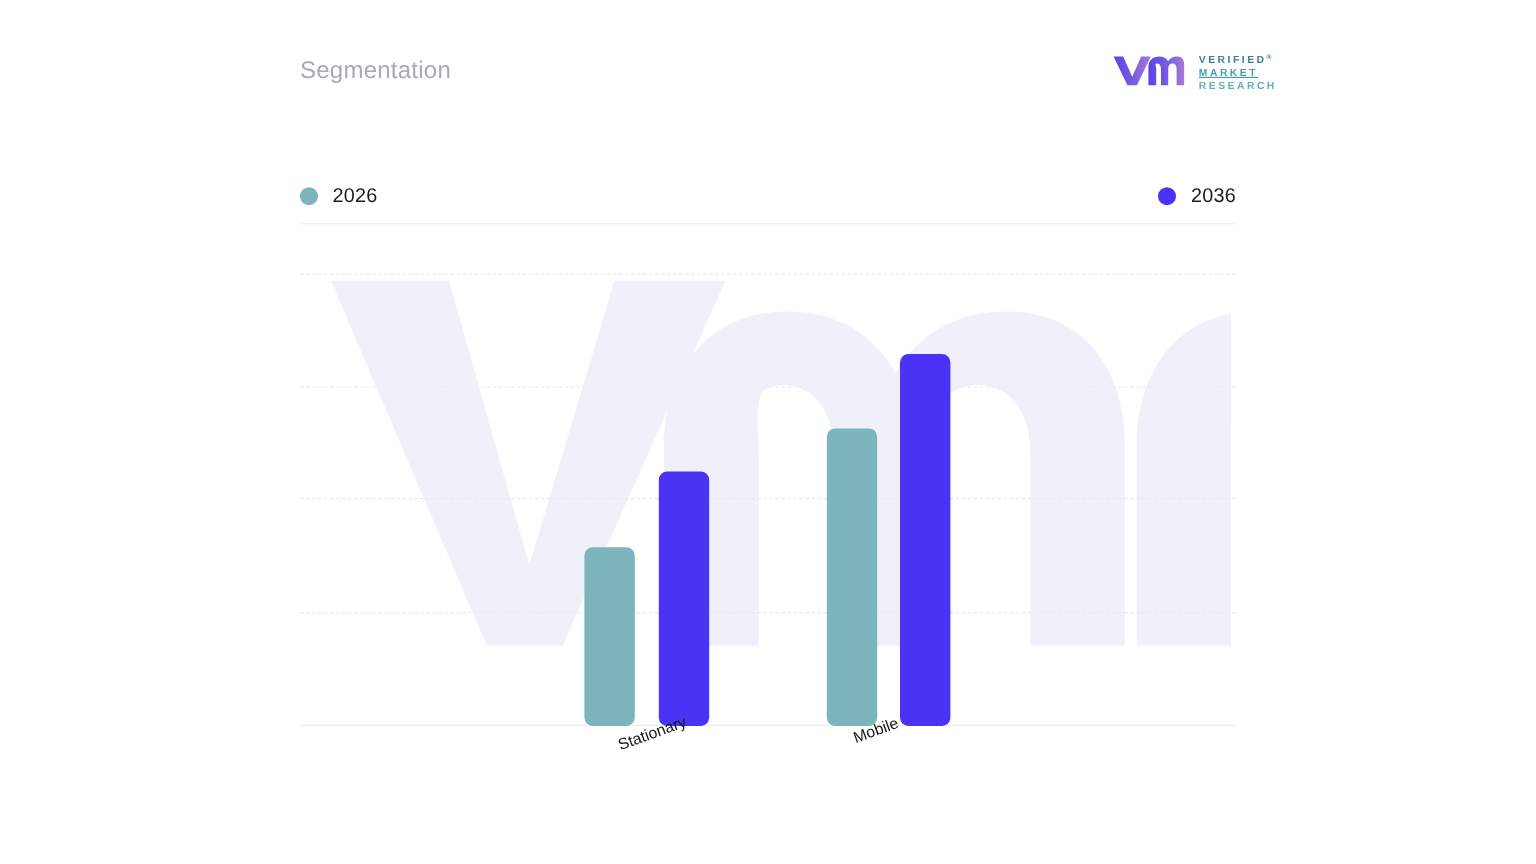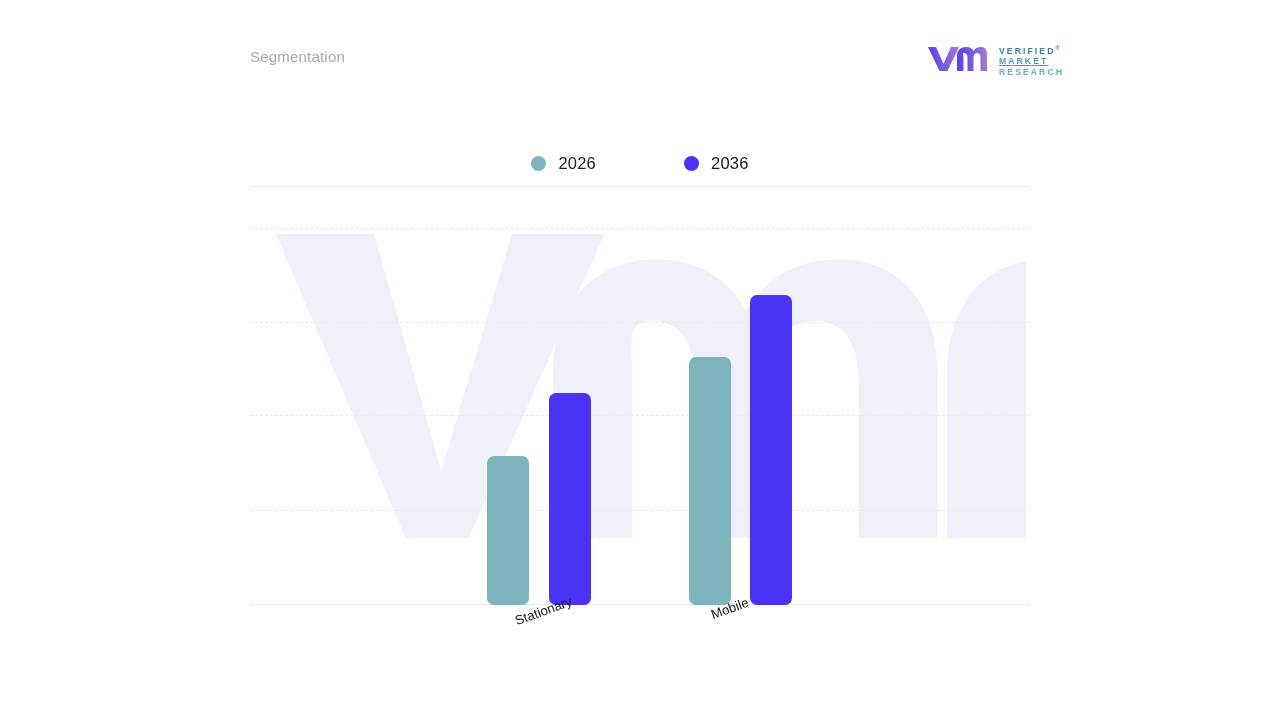--- a/index.html
+++ b/index.html
@@ -22,21 +22,21 @@
     left: 0; top: 0;
     width: 1280px;
     height: 720px;
   }
 
   
   .kicker {
     position: absolute;
     left: 250px;
     top: 48px;
-    font-size: 15px;
+    font-size: 20px;
     color: #a9a9b0;
     letter-spacing: 0.2px;
     white-space: nowrap;
   }
   .chart-title {
     position: absolute;
     left: 250px;
     top: 83px;
     font-size: 19.5px;
     font-weight: 700;
@@ -82,21 +82,21 @@
   }
 
   
   .legend {
     position: absolute;
     left: 250px;
     top: 150px;
     width: 780px;
     height: 26px;
     display: flex;
-    justify-content: center;
+    justify-content: space-between;
     align-items: center;
     gap: 88px;
   }
   .legend-item {
     display: flex;
     align-items: center;
     gap: 12px;
   }
   .legend-dot {
     width: 15px;

